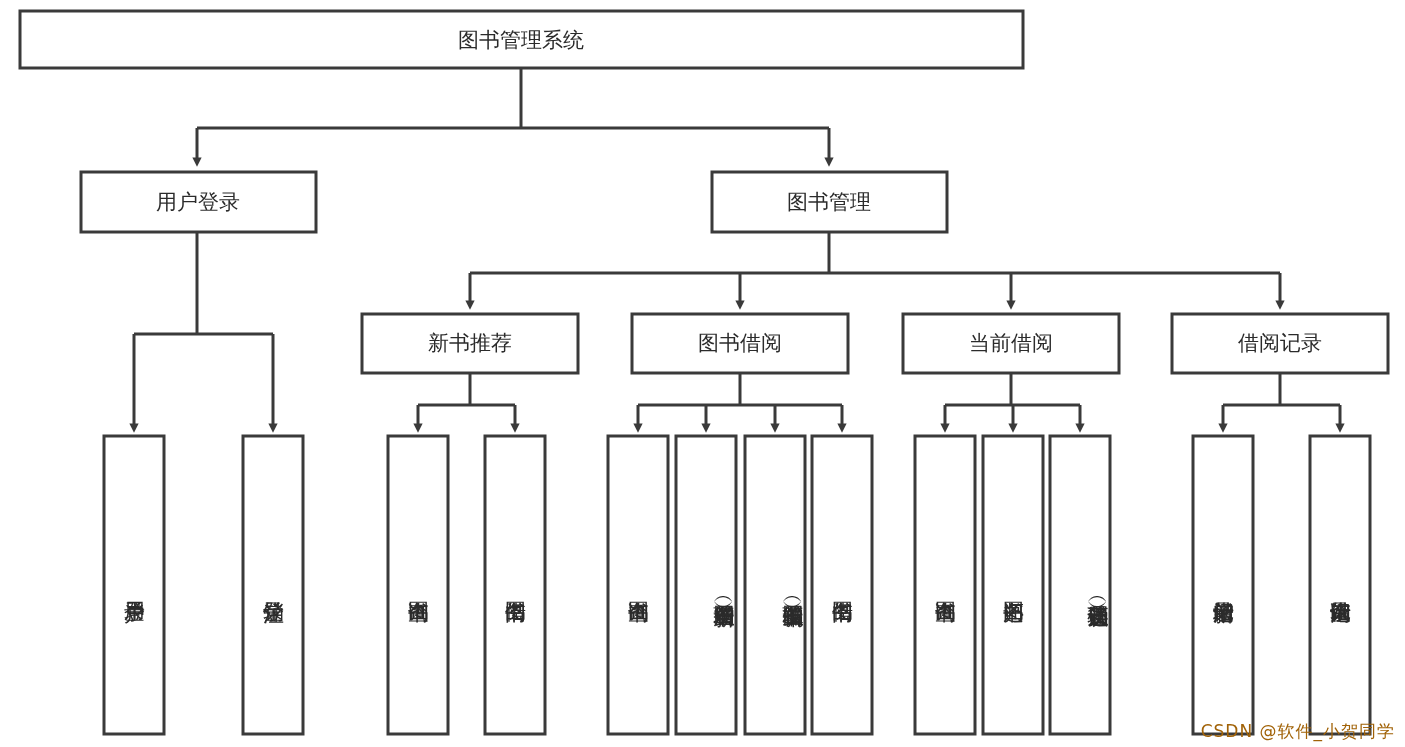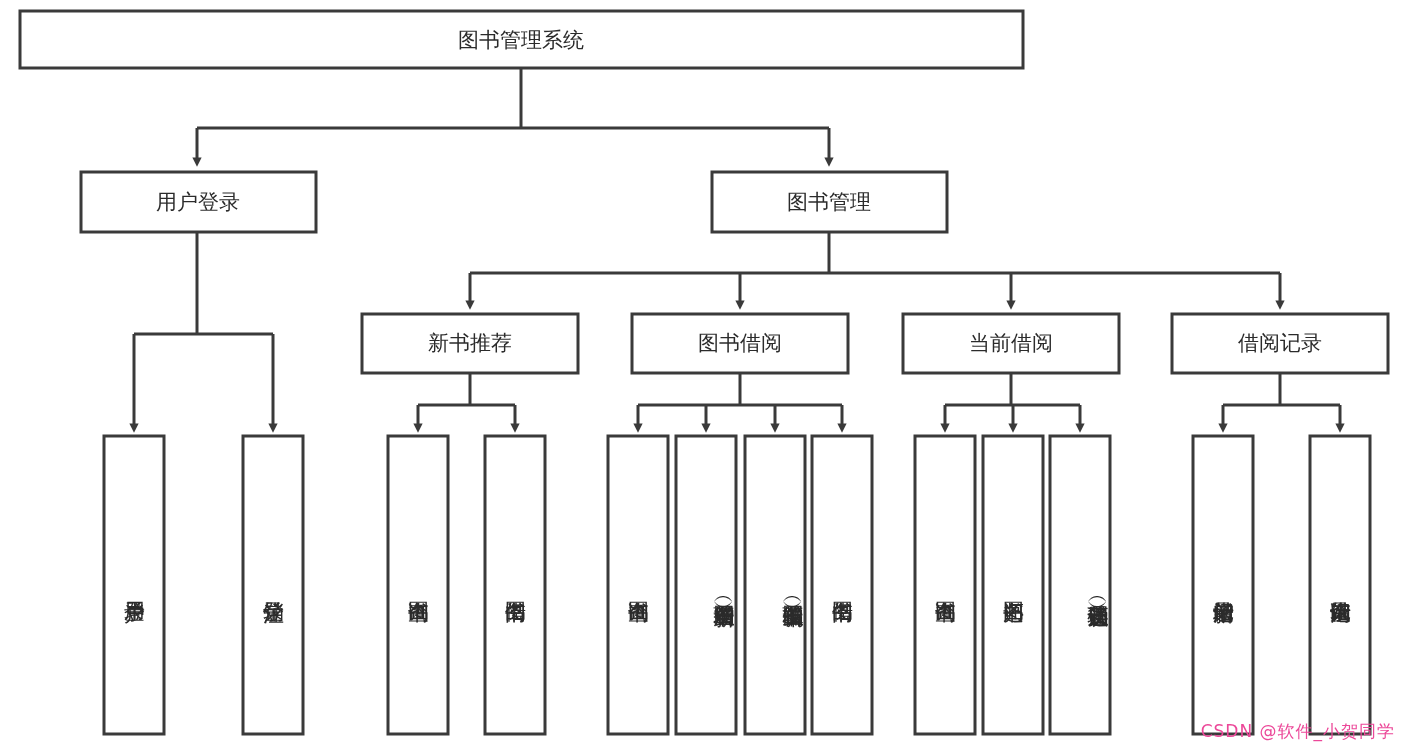--- a/index.html
+++ b/index.html
@@ -41,21 +41,21 @@
     fill: #2b2b2b;
     text-anchor: middle;
     dominant-baseline: middle;
   }
   .watermark-text {
     position: absolute;
     right: 10px;
     bottom: 4px;
     font-family: "DejaVu Sans", "Liberation Sans", sans-serif;
     font-size: 17px;
-    color: #ec4899;
+    color: #a16207;
     letter-spacing: 1px;
     white-space: nowrap;
   }
   .vlabel {
     position: absolute;
     display: flex;
     align-items: center;
     justify-content: center;
     writing-mode: vertical-rl;
     text-orientation: upright;

